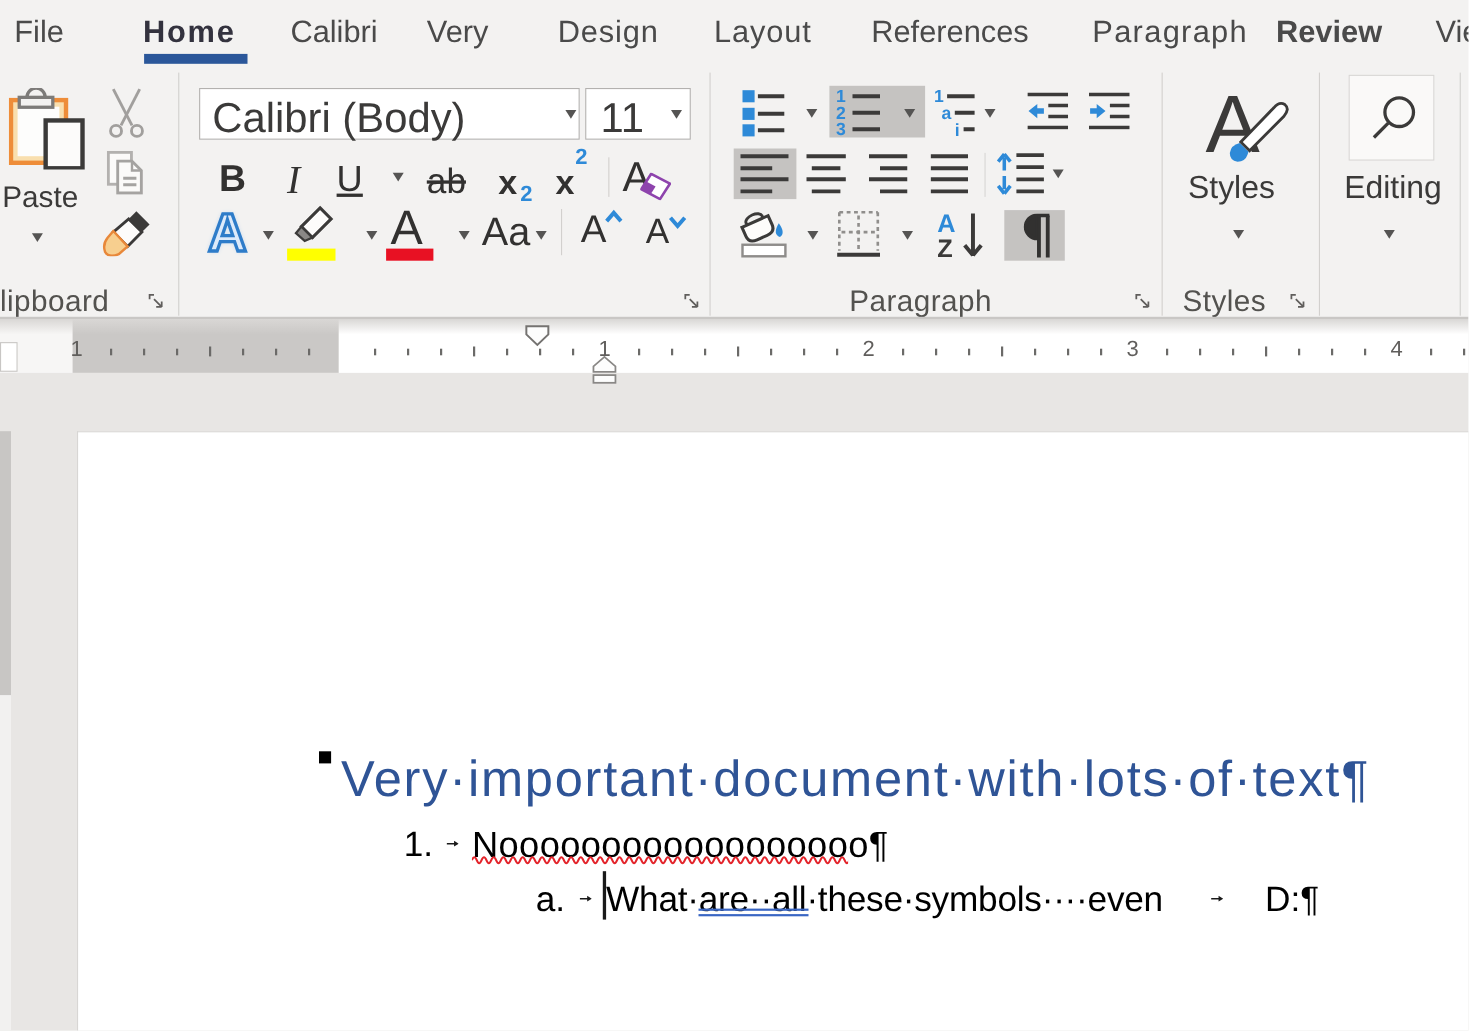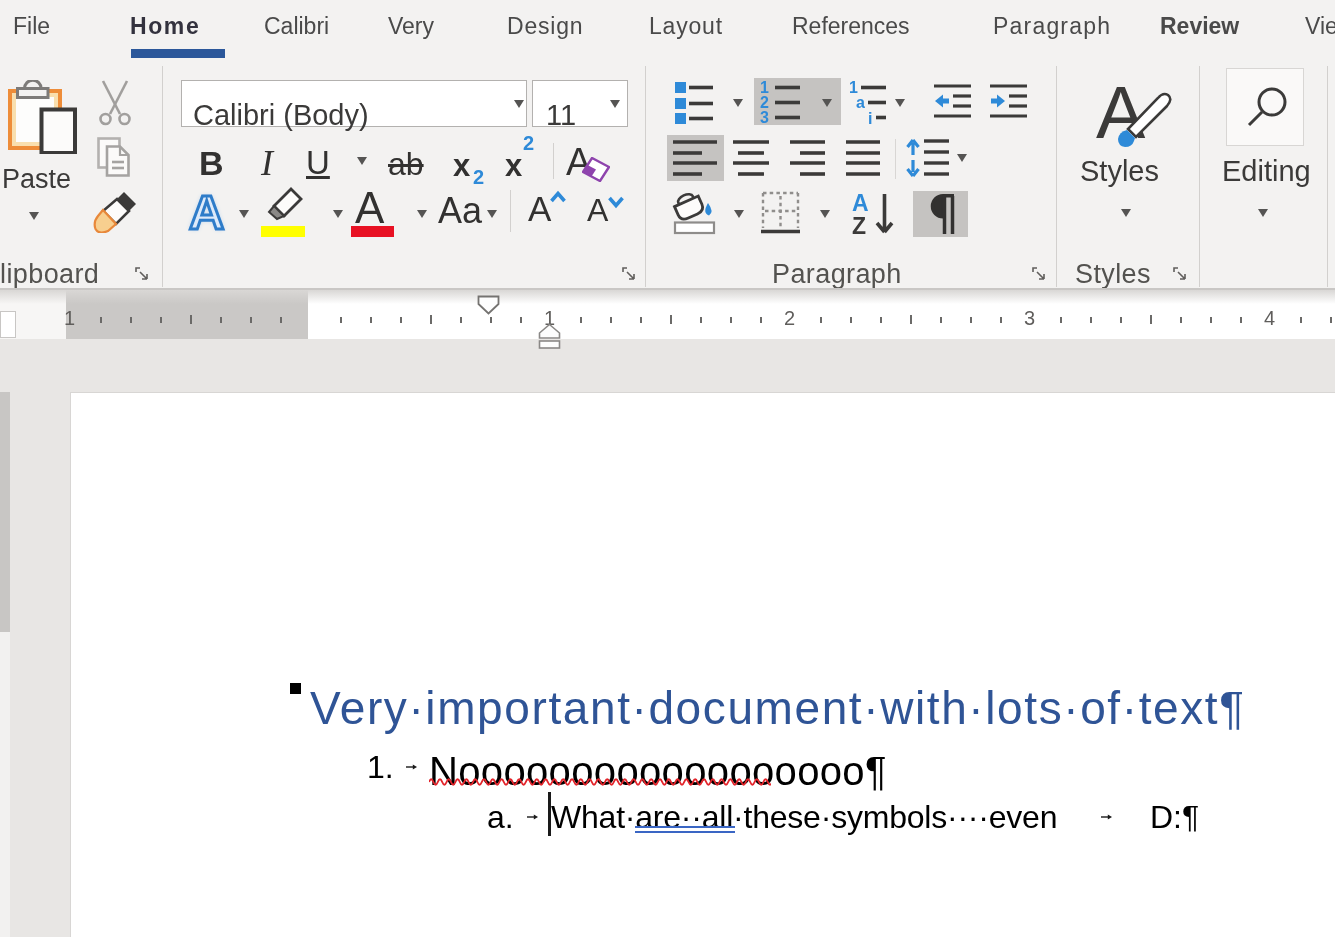--- a/index.html
+++ b/index.html
@@ -1,20 +1,20 @@
 <!DOCTYPE html>
 <html><head>
 <meta charset="utf-8">
 <style>
 * { margin:0; padding:0; box-sizing:border-box; }
 html,body { width:1335px; height:937px; overflow:hidden; }
 body { font-family:"Liberation Sans", sans-serif; background:#f3f2f1; position:relative; }
 .abs { position:absolute; }
-.tab { position:absolute; top:13px; font-size:23px; color:#4a4a4a; white-space:nowrap; }
-.ribtxt { font-size:29px; color:#3b3a39; white-space:nowrap;margin-top:12px; }
+.tab { position:absolute; top:13px; font-size:28px; color:#4a4a4a; white-space:nowrap; }
+.ribtxt { font-size:38px; color:#3b3a39; white-space:nowrap; }
 .grplabel { position:absolute; top:259px; font-size:27px; color:#53524f; white-space:nowrap; letter-spacing:0.4px; }
 .sep { position:absolute; top:66px; width:1px; height:221px; background:#d2d0ce; }
 .caret { position:absolute; width:0; height:0; border-left:5.5px solid transparent; border-right:5.5px solid transparent; border-top:8px solid #555453; }
 .docline { position:absolute; white-space:pre; color:#000; }
 </style>
 </head>
 <body>
 
 <div class="tab" style="left:13px;">File</div>
 <div class="tab" style="left:130px; color:#33323e; font-weight:700; letter-spacing:1.6px;">Home</div>
@@ -370,21 +370,21 @@
 
 <div class="abs" style="left:290px; top:683px; width:11px; height:11px; background:#000;"></div>
 
 <div id="heading" class="docline" style="left:310px; top:681px; font-size:46px; letter-spacing:1.6px; color:#2f5496;">Very·important·document·with·lots·of·text¶</div>
 
 <div class="docline" style="left:367px; top:749px; font-size:32px;">1.</div>
 <svg class="abs" style="left:406px; top:764px;" width="11" height="6" viewBox="0 0 11 6">
   <line x1="0" y1="3" x2="8.5" y2="3" stroke="#1a1a1a" stroke-width="1.4"></line>
   <path d="M11 3 L6.8 0.4 V5.6 Z" fill="#1a1a1a"></path>
 </svg>
-<div id="line2" class="docline" style="left:429px; top:749px; font-size:40px; letter-spacing:0.35px;">Noooooooooooooooooo¶</div>
+<div id="line2" class="docline" style="left:429px; top:749px; font-size:33px; letter-spacing:0.35px;">Noooooooooooooooooo¶</div>
 <svg class="abs" style="left:429px; top:774px;" width="342" height="16" viewBox="0 0 342 16" id="squiggle">
   <path id="sqpath" d="M0 8 Q 2.2 2.5999999999999996 4.4 8 Q 6.6000000000000005 13.4 8.8 8 Q 11 2.5999999999999996 13.200000000000001 8 Q 15.400000000000002 13.4 17.6 8 Q 19.8 2.5999999999999996 22 8 Q 24.200000000000003 13.4 26.400000000000002 8 Q 28.6 2.5999999999999996 30.800000000000004 8 Q 33 13.4 35.2 8 Q 37.400000000000006 2.5999999999999996 39.6 8 Q 41.800000000000004 13.4 44 8 Q 46.2 2.5999999999999996 48.4 8 Q 50.6 13.4 52.8 8 Q 55 2.5999999999999996 57.199999999999996 8 Q 59.4 13.4 61.599999999999994 8 Q 63.8 2.5999999999999996 66 8 Q 68.19999999999999 13.4 70.39999999999999 8 Q 72.6 2.5999999999999996 74.8 8 Q 76.99999999999999 13.4 79.19999999999999 8 Q 81.39999999999999 2.5999999999999996 83.6 8 Q 85.79999999999998 13.4 87.99999999999999 8 Q 90.19999999999999 2.5999999999999996 92.39999999999999 8 Q 94.59999999999998 13.4 96.79999999999998 8 Q 98.99999999999999 2.5999999999999996 101.19999999999999 8 Q 103.39999999999998 13.4 105.59999999999998 8 Q 107.79999999999998 2.5999999999999996 109.99999999999999 8 Q 112.19999999999997 13.4 114.39999999999998 8 Q 116.59999999999998 2.5999999999999996 118.79999999999998 8 Q 120.99999999999997 13.4 123.19999999999997 8 Q 125.39999999999998 2.5999999999999996 127.59999999999998 8 Q 129.79999999999998 13.4 131.99999999999997 8 Q 134.19999999999996 2.5999999999999996 136.39999999999998 8 Q 138.59999999999997 13.4 140.79999999999998 8 Q 142.99999999999997 2.5999999999999996 145.2 8 Q 147.39999999999998 13.4 149.6 8 Q 151.79999999999998 2.5999999999999996 154 8 Q 156.2 13.4 158.4 8 Q 160.6 2.5999999999999996 162.8 8 Q 165 13.4 167.20000000000002 8 Q 169.4 2.5999999999999996 171.60000000000002 8 Q 173.8 13.4 176.00000000000003 8 Q 178.20000000000002 2.5999999999999996 180.40000000000003 8 Q 182.60000000000002 13.4 184.80000000000004 8 Q 187.00000000000003 2.5999999999999996 189.20000000000005 8 Q 191.40000000000003 13.4 193.60000000000005 8 Q 195.80000000000004 2.5999999999999996 198.00000000000006 8 Q 200.20000000000005 13.4 202.40000000000006 8 Q 204.60000000000005 2.5999999999999996 206.80000000000007 8 Q 209.00000000000006 13.4 211.20000000000007 8 Q 213.40000000000006 2.5999999999999996 215.60000000000008 8 Q 217.80000000000007 13.4 220.00000000000009 8 Q 222.20000000000007 2.5999999999999996 224.4000000000001 8 Q 226.60000000000008 13.4 228.8000000000001 8 Q 231.00000000000009 2.5999999999999996 233.2000000000001 8 Q 235.4000000000001 13.4 237.6000000000001 8 Q 239.8000000000001 2.5999999999999996 242.0000000000001 8 Q 244.2000000000001 13.4 246.40000000000012 8 Q 248.6000000000001 2.5999999999999996 250.80000000000013 8 Q 253.0000000000001 13.4 255.20000000000013 8 Q 257.40000000000015 2.5999999999999996 259.60000000000014 8 Q 261.8000000000001 13.4 264.0000000000001 8 Q 266.2000000000001 2.5999999999999996 268.4000000000001 8 Q 270.60000000000014 13.4 272.8000000000001 8 Q 275.0000000000001 2.5999999999999996 277.2000000000001 8 Q 279.40000000000015 13.4 281.60000000000014 8 Q 283.8000000000001 2.5999999999999996 286.0000000000001 8 Q 288.20000000000016 13.4 290.40000000000015 8 Q 292.60000000000014 2.5999999999999996 294.8000000000001 8 Q 297.00000000000017 13.4 299.20000000000016 8 Q 301.40000000000015 2.5999999999999996 303.60000000000014 8 Q 305.8000000000002 13.4 308.00000000000017 8 Q 310.20000000000016 2.5999999999999996 312.40000000000015 8 Q 314.6000000000002 13.4 316.8000000000002 8 Q 319.00000000000017 2.5999999999999996 321.20000000000016 8 Q 323.4000000000002 13.4 325.6000000000002 8 Q 327.8000000000002 2.5999999999999996 330.00000000000017 8 Q 332.2000000000002 13.4 334.4000000000002 8 Q 336.6000000000002 2.5999999999999996 338.8000000000002 8 Q 341.0000000000002 13.4 343.2000000000002 8" stroke="#e3242b" stroke-width="1.9" fill="none"></path>
 </svg>
 
 <div class="docline" style="left:487px; top:799px; font-size:32px;">a.</div>
 <svg class="abs" style="left:527px; top:814px;" width="11" height="6" viewBox="0 0 11 6">
   <line x1="0" y1="3" x2="8.5" y2="3" stroke="#1a1a1a" stroke-width="1.4"></line>
   <path d="M11 3 L6.8 0.4 V5.6 Z" fill="#1a1a1a"></path>
 </svg>
 <div class="abs" style="left:548px; top:792px; width:2.5px; height:44px; background:#1a1a1a;"></div>

